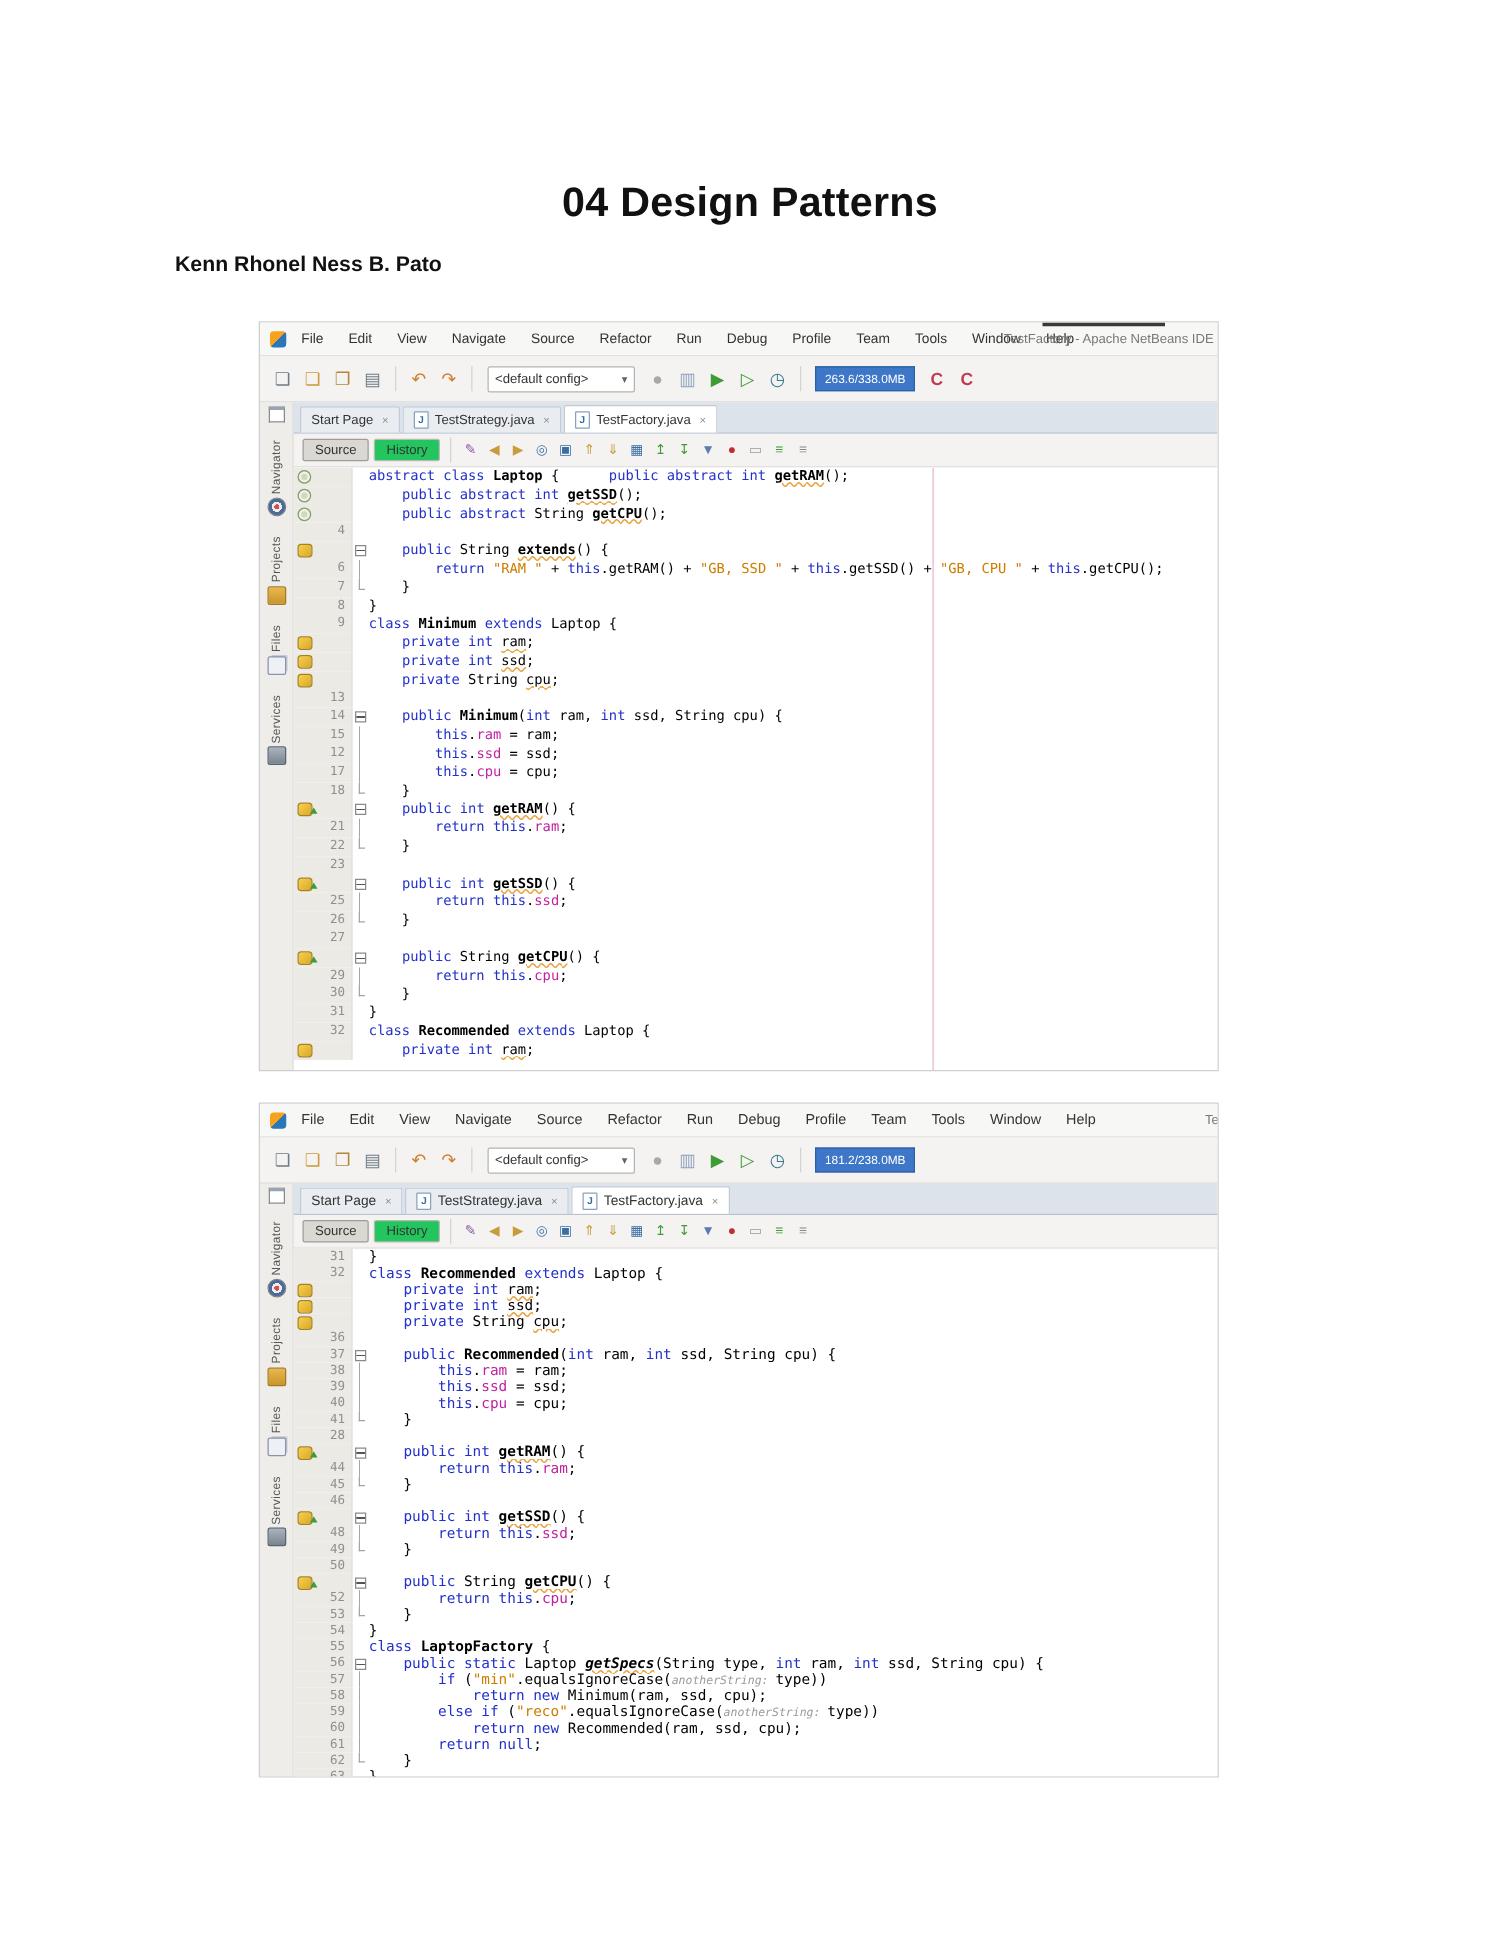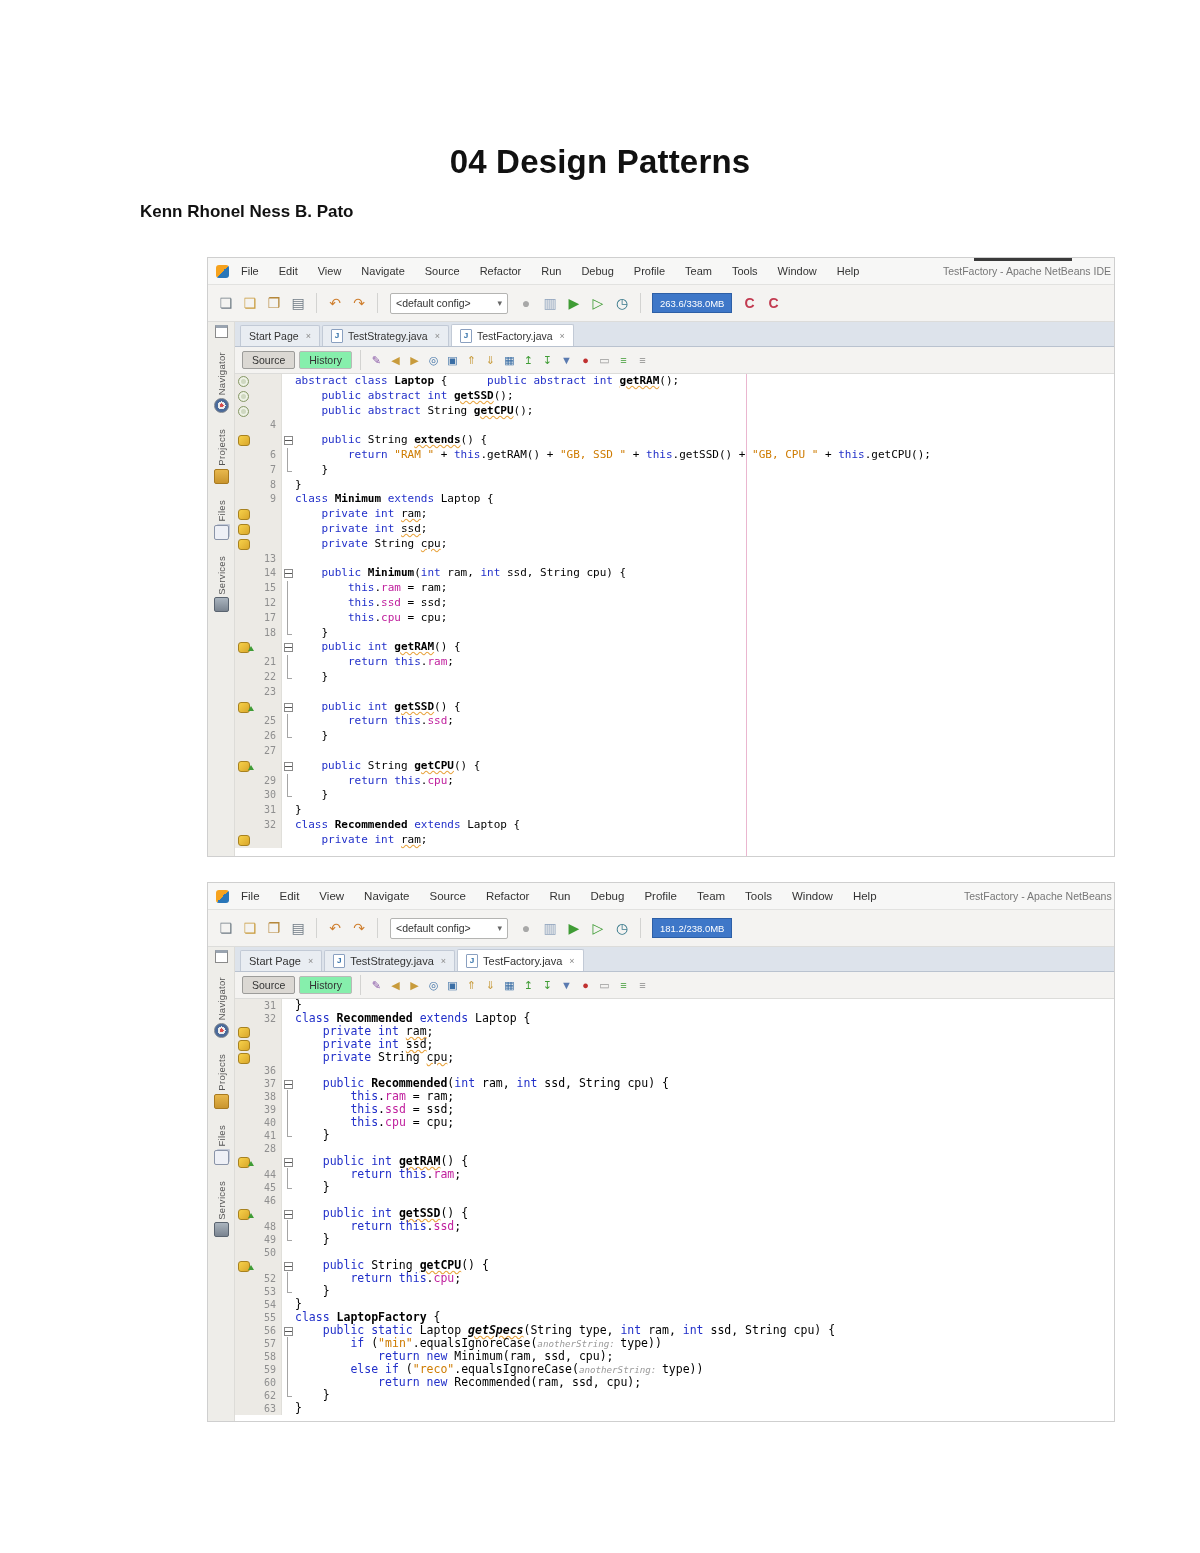--- a/index.html
+++ b/index.html
@@ -1,20 +1,20 @@
 <!DOCTYPE html>
 <html><head>
 <meta charset="utf-8">
 <style>
   html,body{margin:0;padding:0}
   body{width:1200px;height:1553px;background:#fff;position:relative;font-family:"Liberation Sans",sans-serif;color:#111;overflow:hidden}
   .doc-title{position:absolute;top:143px;left:0;width:100%;text-align:center;font-size:33px;font-weight:bold;letter-spacing:.2px}
   .author{position:absolute;top:202px;left:140px;font-size:17px;font-weight:bold}
 
-  .shot{position:absolute;left:207px;width:908px;background:#fff;border:1px solid #cfcfcf;overflow:hidden;box-sizing:border-box}
+  .shot{position:absolute;left:207px;width:768px;background:#fff;border:1px solid #cfcfcf;overflow:hidden;box-sizing:border-box}
   #shot1{top:257px;height:600px}
   #shot2{top:882px;height:540px}
 
   
   .menubar{height:26px;background:#f7f7f6;border-bottom:1px solid #e2e2e0;display:flex;align-items:center;padding:0 6px;font-size:11px;color:#333;position:relative}
   #shot2 .menubar{font-size:11.5px}
   .menu-item{padding:0 8px;white-space:nowrap}
   .nb-logo{width:13px;height:13px;margin:0 4px 0 2px;background:linear-gradient(135deg,#f6a21d 0 50%,#2976b8 50% 100%);border-radius:3px;flex:none}
   .win-title{position:absolute;right:3px;top:7px;font-size:10.5px;color:#777;white-space:nowrap}
   .wt2{right:auto;left:756px}
@@ -48,21 +48,21 @@
   #shot2 .tabs{font-size:11.5px}
   .tab{height:20px;display:flex;align-items:center;gap:5px;padding:0 8px;font-size:10.5px;color:#333;background:#e9edf2;border:1px solid #c2cad6;border-bottom:none;border-radius:2px 2px 0 0;white-space:nowrap}
   #shot2 .tab{font-size:11px}
   .tab.active{background:#fff;height:21px}
   .tclose{color:#8a8a8a;font-size:9px;margin-left:2px}
   .jicon{width:10px;height:12px;background:#fff;border:1px solid #8aa0c0;border-radius:1px;font-size:8px;font-weight:bold;color:#2e6ea8;text-align:center;line-height:11px;flex:none}
   .jicon::before{content:"J"}
 
   
   .etoolbar{height:26px;background:#f4f3f1;border-bottom:1px solid #dcdcda;display:flex;align-items:center;gap:4px;padding:0 7px;font-size:10.5px;color:#333}
-  .ebtn{padding:2px 9px;border:1px solid #b9b9b7;border-radius:2px;background:#86efac}
+  .ebtn{padding:2px 9px;border:1px solid #b9b9b7;border-radius:2px;background:#22c55e}
   .ebtn.pressed{background:#dbd8d3;border-color:#9c9c9a}
   .eti{width:15px;height:16px;display:inline-flex;align-items:center;justify-content:center;font-size:11px;line-height:1}
 
   
   .editor{flex:1;position:relative;background:#fff;overflow:hidden;font-family:"DejaVu Sans Mono",monospace;font-size:11px}
   #shot1 .editor{line-height:14.8px}
   #shot2 .editor{font-size:11.5px;line-height:13px}
   .marginline{position:absolute;top:0;bottom:0;width:1px;background:#eab6cf}
   .crow{display:flex;position:relative}
   #shot1 .crow{height:14.8px}
@@ -750,20 +750,27 @@
           </div>
           <div class="crow">
             <div class="gut">
               <span class="gnum">60</span>
             </div>
             <div class="fold f-b"></div>
             <div class="codeln"><span class="sg-p">            </span><span class="sg-k">return new </span><span class="sg-p">Recommended(ram, ssd, cpu);</span></div>
           </div>
           <div class="crow">
             <div class="gut">
+              <span class="gnum">61</span>
+            </div>
+            <div class="fold f-b"></div>
+            <div class="codeln"><span class="sg-p">        </span><span class="sg-k">return null</span><span class="sg-p">;</span></div>
+          </div>
+          <div class="crow">
+            <div class="gut">
               <span class="gnum">62</span>
             </div>
             <div class="fold f-e"></div>
             <div class="codeln"><span class="sg-p">    }</span></div>
           </div>
           <div class="crow">
             <div class="gut">
               <span class="gnum">63</span>
             </div>
             <div class="fold"></div>

